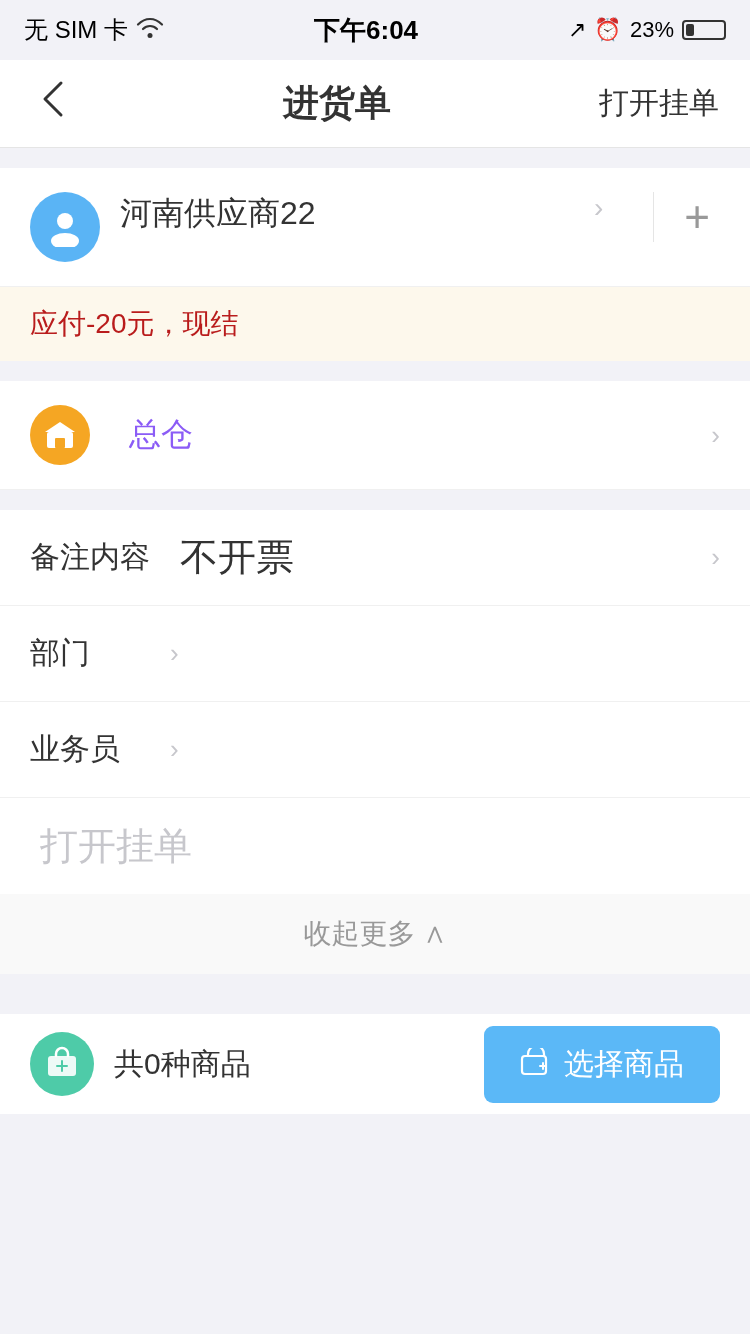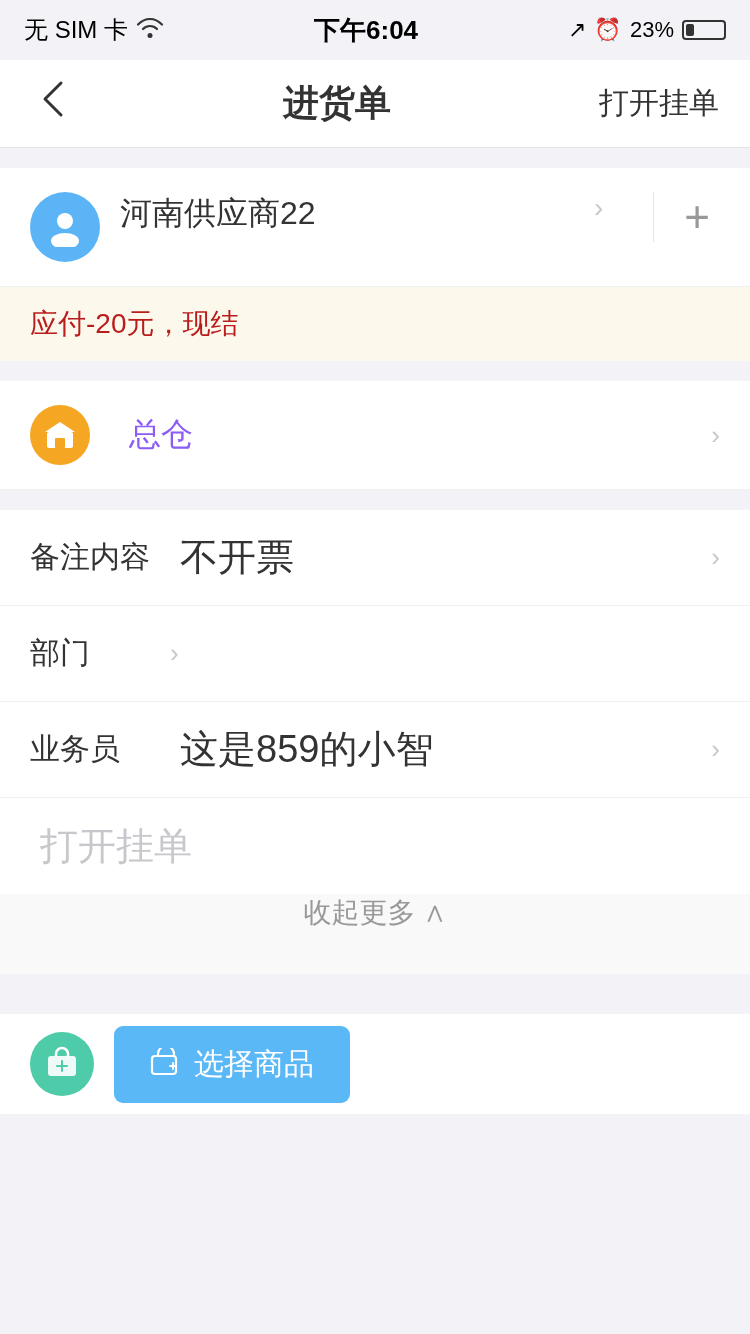--- a/index.html
+++ b/index.html
@@ -189,20 +189,21 @@
     .form-chevron {
       color: #c7c7cc;
       font-size: 26px;
     }
 
     
     .collapse-row {
       background: #f9f9f9;
       height: 80px;
       display: flex;
+      align-items: center;
       justify-content: center;
       font-size: 28px;
       color: #999;
       cursor: pointer;
     }
 
     
     .product-footer {
       background: #fff;
       display: flex;
@@ -327,21 +328,20 @@
     <span class="form-chevron">›</span>
   </div>
 
   <div class="form-row">
     <span class="form-label">部门</span>
     <span class="form-chevron">›</span>
   </div>
 
   <div class="form-row">
     <span class="form-label">业务员</span>
-    <span class="form-value">这是859的小智</span>
     <span class="form-chevron">›</span>
   </div>
 
   <div class="form-row">
     <span class="form-value placeholder">打开挂单</span>
   </div>
 </div>
 
 <div class="collapse-row">
   <span>收起更多 ∧</span>
@@ -350,20 +350,21 @@
 <div class="section-gap"></div>
 
 <div class="product-footer">
   <div class="product-icon">
     <svg viewBox="0 0 36 36" fill="none">
       <rect x="4" y="10" width="28" height="20" rx="3" fill="#fff" fill-opacity="0.9"></rect>
       <path d="M12 10V8a6 6 0 0112 0v2" stroke="#fff" stroke-width="2.5" stroke-linecap="round" fill="none"></path>
       <path d="M13 20h10M18 15v10" stroke="#4ecba8" stroke-width="2" stroke-linecap="round"></path>
     </svg>
   </div>
+  <span class="product-count">共0种商品</span>
   <button class="select-goods-btn">
     <svg viewBox="0 0 32 32" fill="none">
       <rect x="2" y="8" width="24" height="18" rx="3" stroke="#fff" stroke-width="2.2" fill="none"></rect>
       <path d="M8 8V6a8 8 0 0116 0v2" stroke="#fff" stroke-width="2.2" stroke-linecap="round" fill="none"></path>
       <path d="M20 18h6M23 15v6" stroke="#fff" stroke-width="2" stroke-linecap="round"></path>
     </svg>
     <span>选择商品</span>
   </button>
 </div>
 

